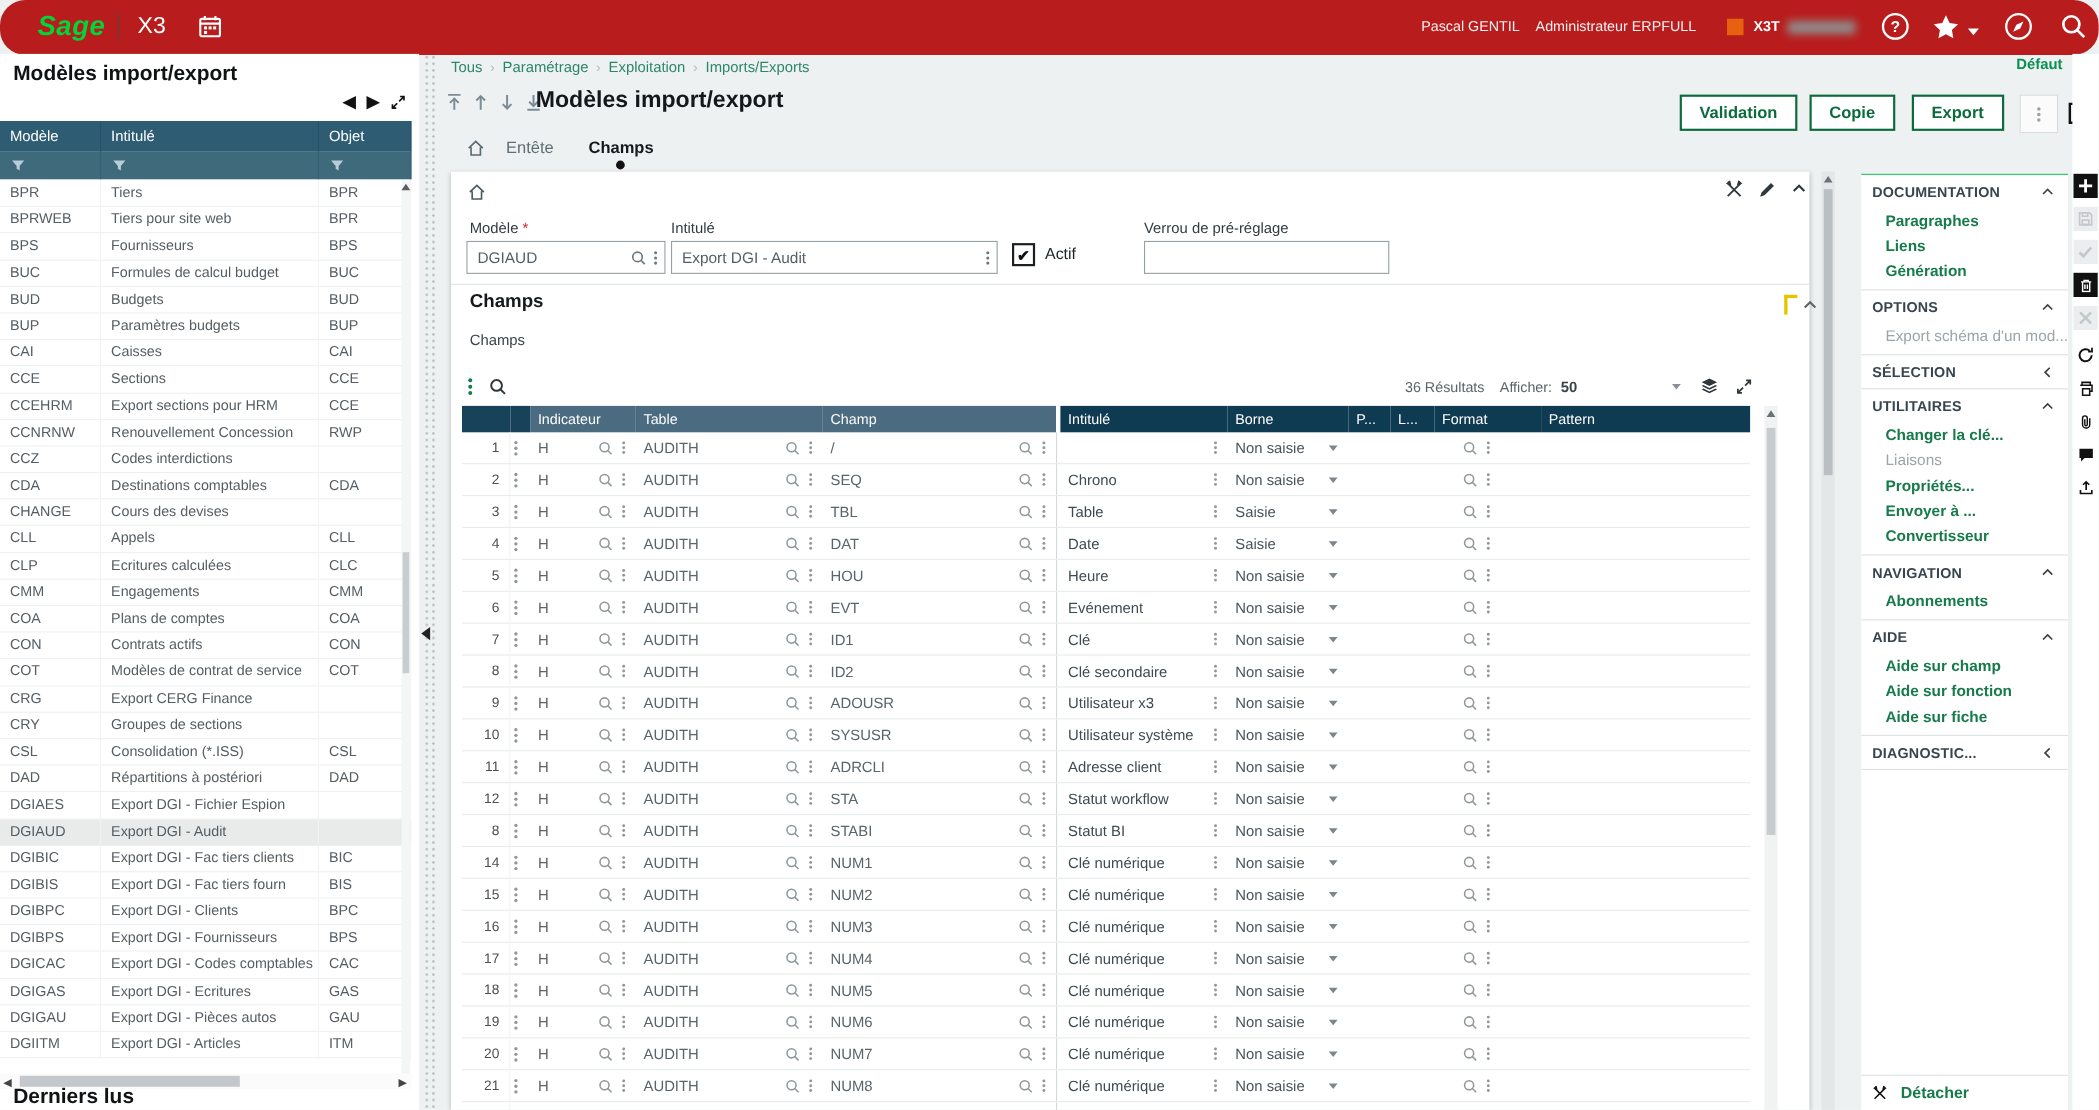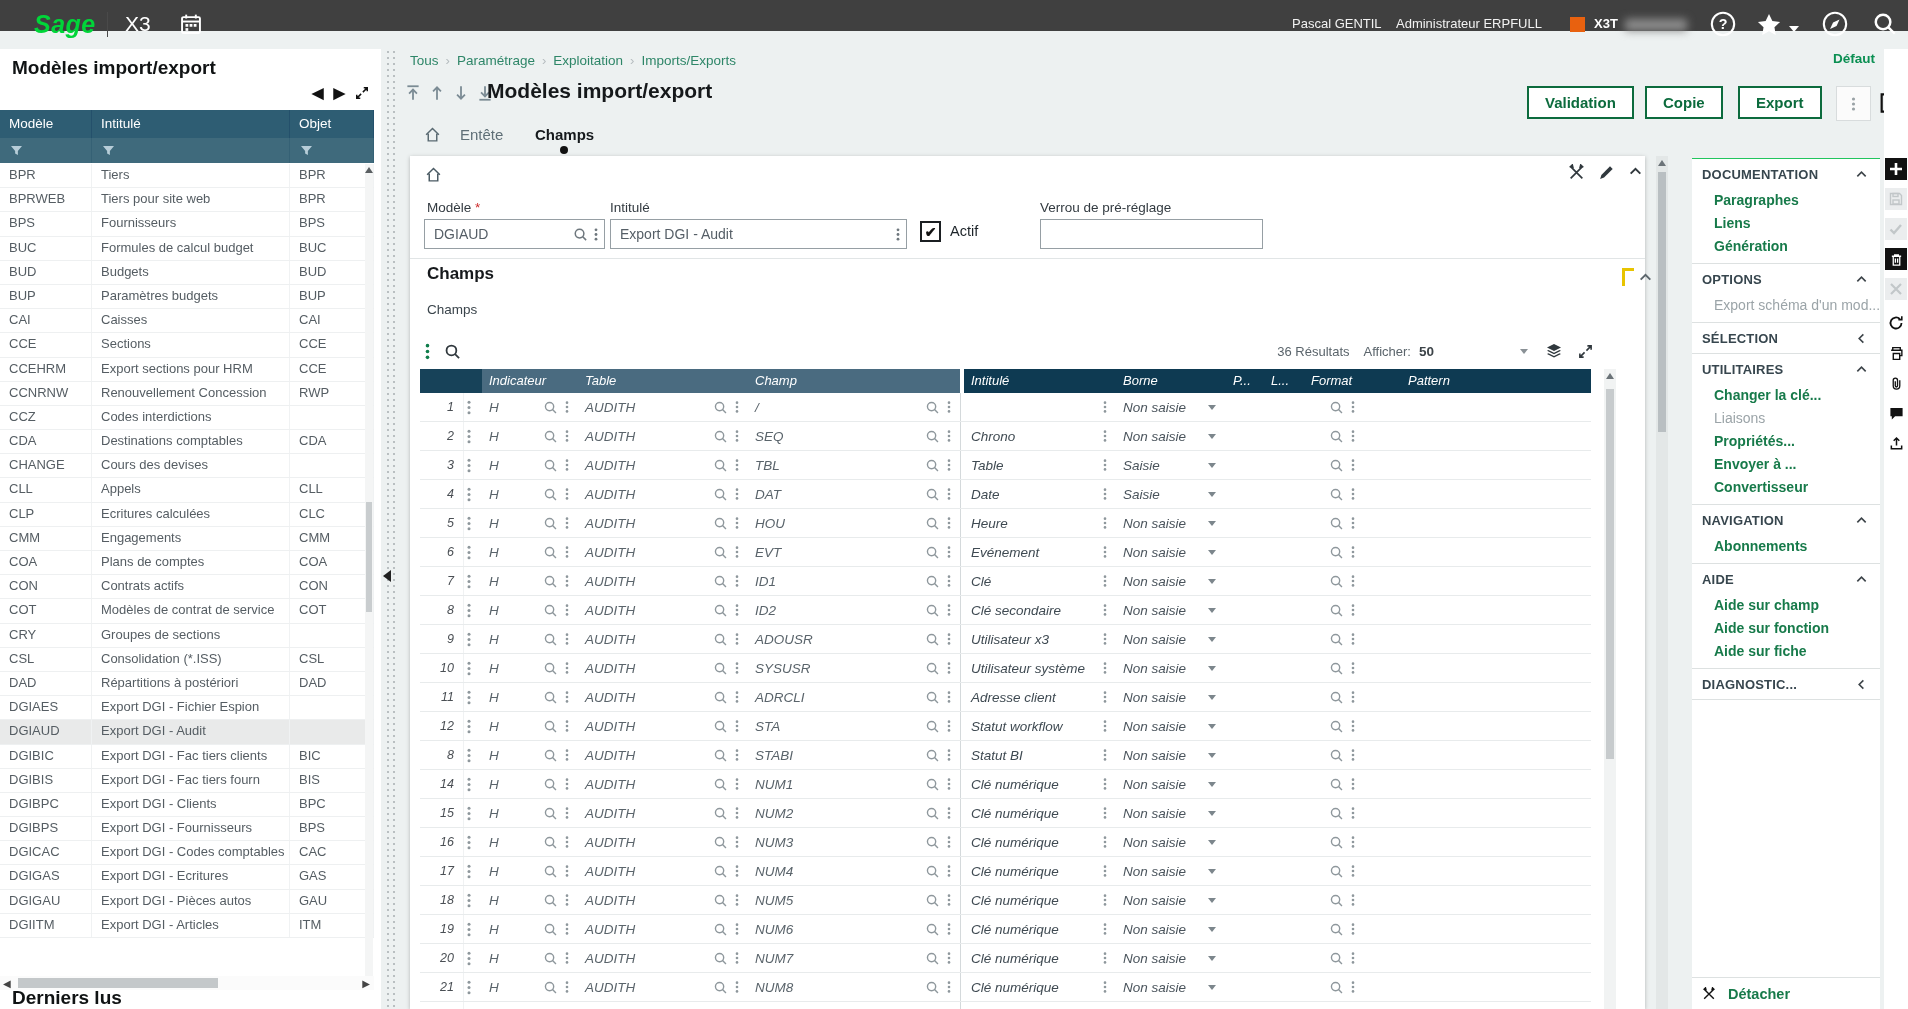--- a/index.html
+++ b/index.html
@@ -1,21 +1,21 @@
 <!DOCTYPE html>
 <html><head>
 <meta charset="utf-8">
 <style>
   html,body{margin:0;padding:0;}
   body{width:1908px;height:1009px;position:relative;overflow:hidden;
        font-family:"Liberation Sans",sans-serif;background:#edf1f1;color:#333;}
   svg{display:block;}
 
   
-  .topbar{position:absolute;top:0;left:0;width:1908px;height:31px;background:#404040;}
+  .topbar{position:absolute;top:0;left:0;width:1908px;height:50px;background:#b91c1c;border-radius:23px;}
   .brand{position:absolute;left:34px;top:10px;font-size:25px;font-weight:800;font-style:italic;
          color:#00D639;letter-spacing:.5px;}
   .tb-sep{position:absolute;left:107px;top:12px;width:1px;height:25px;background:#4a4a4a;}
   .product{position:absolute;left:125px;top:12px;font-size:21px;font-weight:400;color:#fff;}
   .tb-cal{position:absolute;left:180px;top:13px;color:#fff;}
   .tb-user{position:absolute;left:1292px;top:16px;font-size:13px;color:#f2f2f2;}
   .tb-role{position:absolute;left:1396px;top:16px;font-size:13px;color:#f2f2f2;}
   .tb-env-sq{position:absolute;left:1570px;top:17px;width:15px;height:15px;background:#e8610f;}
   .tb-env{position:absolute;left:1594px;top:16px;font-size:13px;font-weight:700;color:#fff;}
   .tb-blur{position:absolute;left:1625px;top:19px;width:62px;height:12px;background:#8d8d8d;
@@ -105,21 +105,21 @@
   .g-right{margin-left:auto;display:flex;align-items:center;font-size:13px;color:#5a646b;}
   .g-count{margin-right:14px;}
   .g-aff{margin-right:8px;}
   .g-size{color:#3c4348;font-size:13.5px;font-weight:bold;}
   .g-caret{width:0;height:0;border-left:4px solid transparent;border-right:4px solid transparent;
      border-top:5px solid #8a9196;margin-left:86px;cursor:pointer;}
   .g-layers{color:#30383d;margin-left:18px;cursor:pointer;}
   .g-expand{color:#30383d;margin-left:16px;margin-right:12px;cursor:pointer;}
 
   .grid{position:absolute;left:10px;top:213px;width:1171px;}
-  .g-cols{display:grid;grid-template-columns:44px 18px 96px 170px 212px 4px 152px 110px 38px 40px 97px 1fr;font-style:italic;}
+  .g-cols{display:grid;grid-template-columns:44px 18px 96px 170px 212px 4px 152px 110px 38px 40px 97px 1fr;}
   .g-head{height:24px;}
   .g-head div{color:#fff;font-size:13px;line-height:24px;padding-left:7px;white-space:nowrap;overflow:hidden;}
   .hc-dark{background:#0e3a52;}
   .hc-mid{background:#4a6b80;}
   .hc-num{background:#174259;}
   .hc-gap{background:#fff;padding:0!important;}
   .g-rows{height:616px;overflow:hidden;}
   .g-row{height:28px;border-bottom:1px solid #e8ebec;font-size:13.5px;color:#5a646b;}
   .g-row>div{display:flex;align-items:center;padding-left:7px;overflow:hidden;white-space:nowrap;}
   .g-num{justify-content:flex-end;padding-right:9px;color:#4a4f54;font-size:12.5px;border-right:1px solid #f0f2f3;}
@@ -356,20 +356,25 @@
     <div class="c1">Contrats actifs</div>
     <div class="c2">CON</div>
   </div>
 
   <div class="lp-row">
     <div class="c0">COT</div>
     <div class="c1">Modèles de contrat de service</div>
     <div class="c2">COT</div>
   </div>
 
+  <div class="lp-row">
+    <div class="c0">CRG</div>
+    <div class="c1">Export CERG Finance</div>
+    <div class="c2"></div>
+  </div>
 
   <div class="lp-row">
     <div class="c0">CRY</div>
     <div class="c1">Groupes de sections</div>
     <div class="c2"></div>
   </div>
 
   <div class="lp-row">
     <div class="c0">CSL</div>
     <div class="c1">Consolidation (*.ISS)</div>

